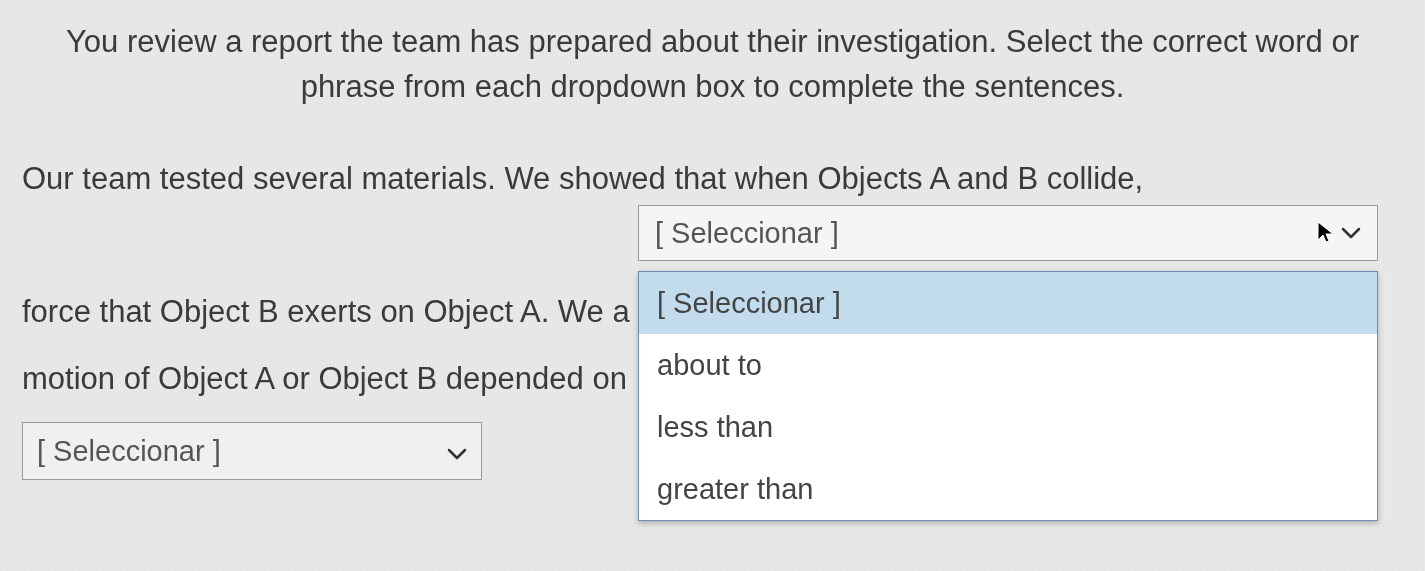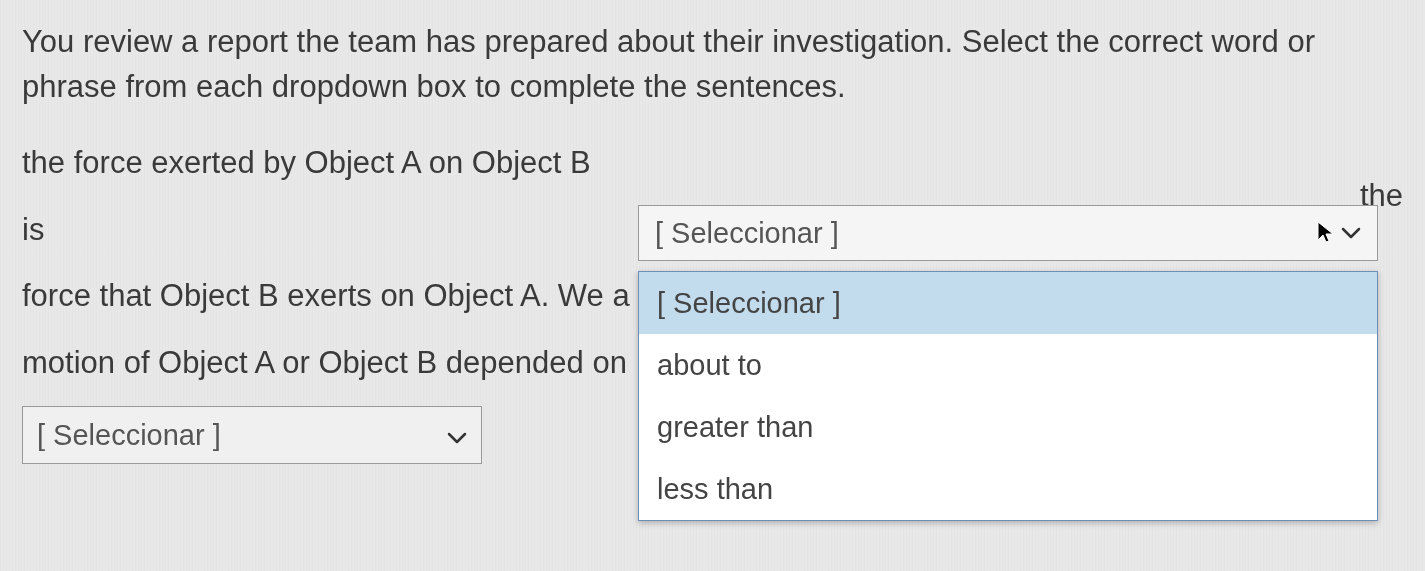--- a/index.html
+++ b/index.html
@@ -14,21 +14,22 @@
         repeating-linear-gradient(90deg, rgba(0,0,0,0.015) 0px, rgba(0,0,0,0.015) 1px, transparent 1px, transparent 3px);
       width: 1425px;
       height: 571px;
       padding: 20px 22px;
       font-size: 31px;
       color: #3a3a3a;
       line-height: 1.45;
       position: relative;
     }
     .instructions {
-      margin-bottom: 20px;
+      margin-bottom: 36px;
+      text-align: center;
     }
     .content-text {
       line-height: 2.15;
     }
     .inline-line {
       display: flex;
       align-items: center;
       flex-wrap: nowrap;
     }
     .dropdown-open-container {
@@ -81,23 +82,23 @@
     .text-after-dd {
       margin-left: 12px;
     }
   </style>
 </head>
 <body>
 
 <div class="instructions">You review a report the team has prepared about their investigation. Select the correct word or phrase from each dropdown box to complete the sentences.</div>
 
 <div class="content-text">
+  <div>Our team tested several materials. We showed that when Objects A and B collide,</div>
   
   <div class="inline-line">
-    <span>the force exerted by Object A on Object B is</span>
     <span style="display:inline-block; width:760px;"></span>
     <span class="text-after-dd">the</span>
   </div>
   
   <div>force that Object B exerts on Object A. We a</div>
   <div>motion of Object A or Object B depended on</div>
   
   <div class="dropdown-bottom-closed">
     <span>[ Seleccionar ]</span>
     <span class="chev">
@@ -116,16 +117,16 @@
         <path d="M3 2 L3 20 L8 15 L11 22 L14 21 L11 14 L18 14 Z" fill="#000" stroke="#fff" stroke-width="1"></path>
       </svg>
       <svg width="20" height="14" viewBox="0 0 20 14">
           <path d="M2 3 L10 11 L18 3" stroke="#333" stroke-width="2.5" fill="none" stroke-linecap="round" stroke-linejoin="round"></path>
         </svg>
     </span>
   </div>
   <div class="dropdown-options-panel">
     <div class="dropdown-option highlight">[ Seleccionar ]</div>
     <div class="dropdown-option">about to</div>
+    <div class="dropdown-option">less than</div>
     <div class="dropdown-option">greater than</div>
-    <div class="dropdown-option">less than</div>
   </div>
 </div>
 
 </body></html>

